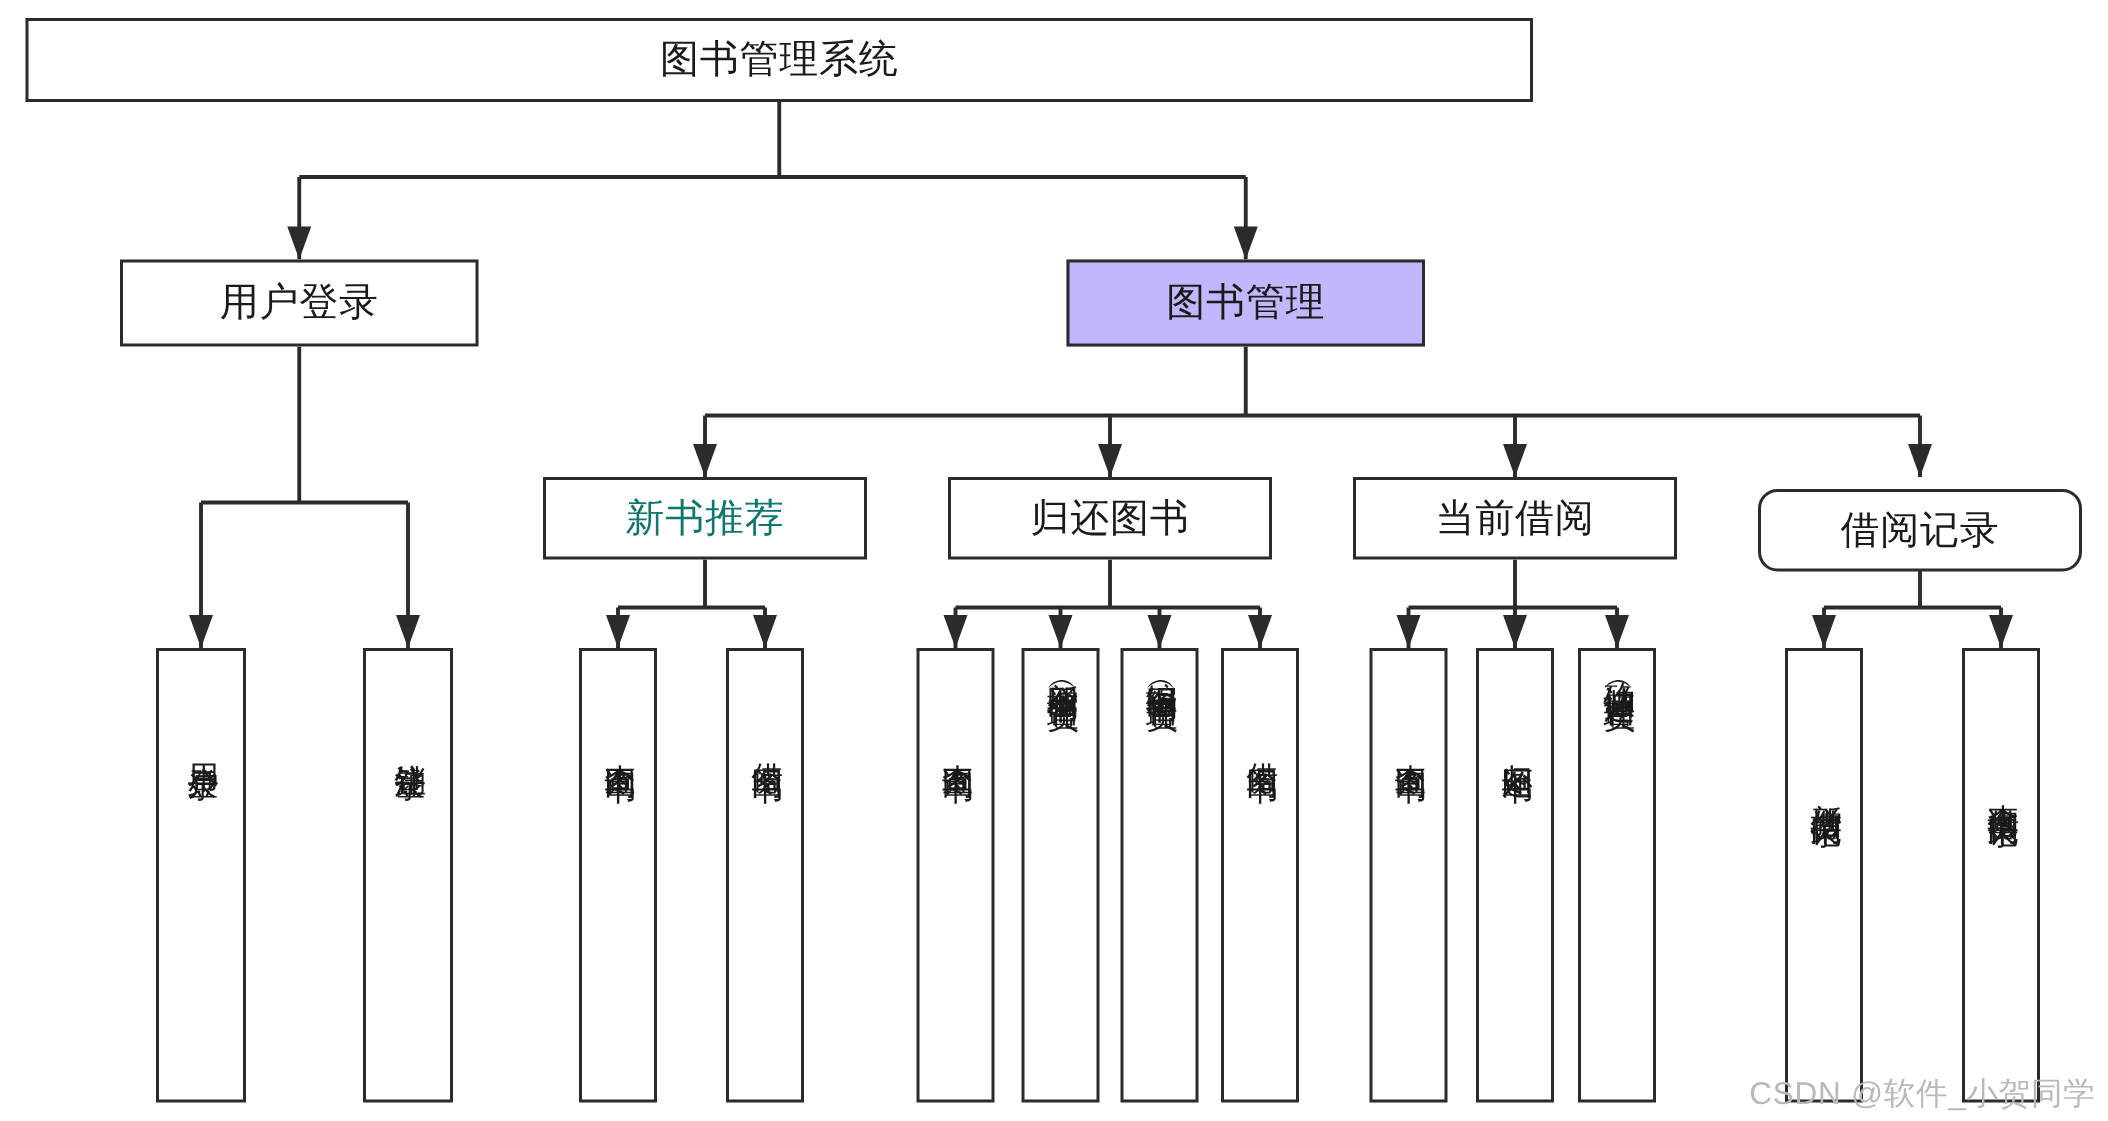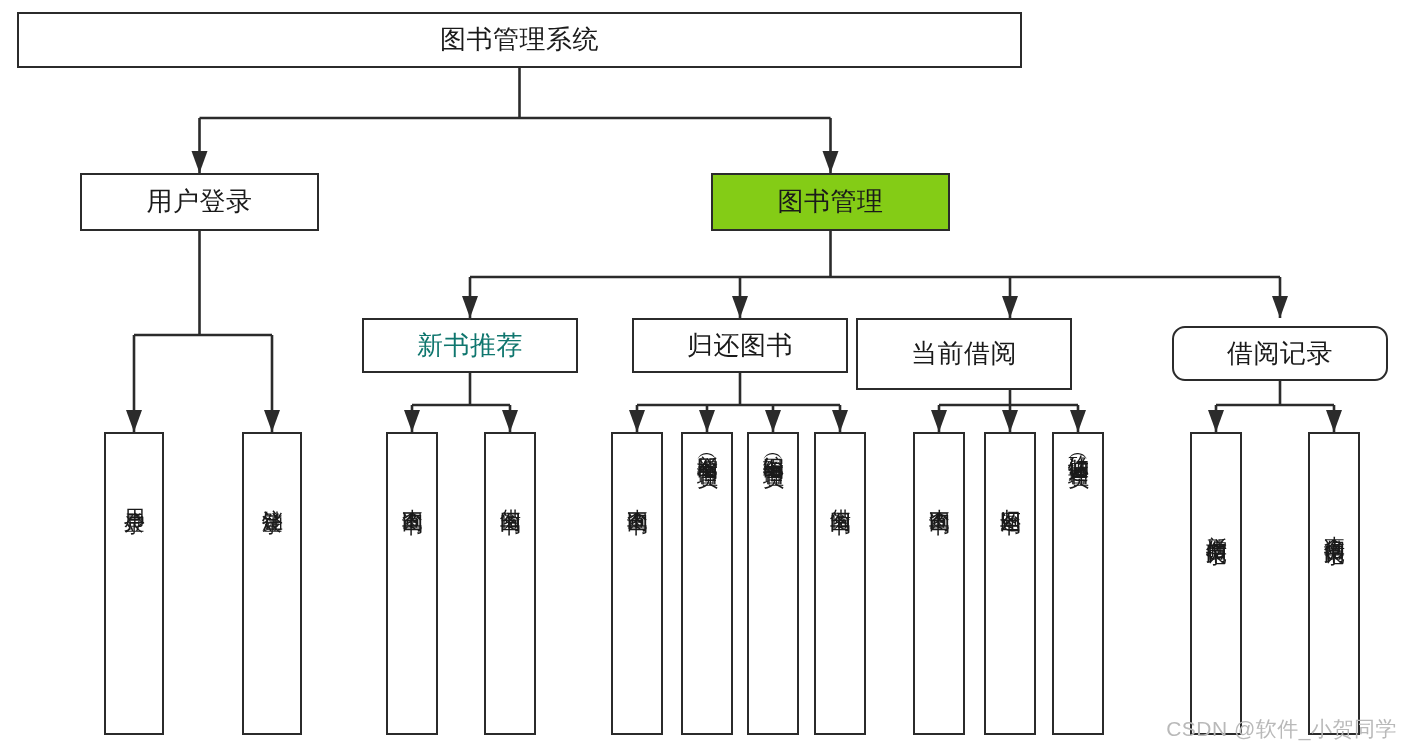--- a/index.html
+++ b/index.html
@@ -136,30 +136,30 @@
       <line x1="1334" y1="405" x2="1334" y2="432" stroke="#2b2b2b" stroke-width="2.6"></line>
       <path d="M 1326 410 L 1342 410 L 1334 432 Z" fill="#2b2b2b"></path>
     </svg>
   <div id="boxes">
       <div class="node-box" style="left: 17px; top: 12px; width: 1005px; height: 56px; border-color: rgb(43, 43, 43); background: rgb(255, 255, 255);">
         <span class="node-label-h" style="color: rgb(26, 26, 26);">图书管理系统</span>
       </div>
       <div class="node-box" style="left: 80px; top: 173px; width: 239px; height: 58px; border-color: rgb(43, 43, 43); background: rgb(255, 255, 255);">
         <span class="node-label-h" style="color: rgb(26, 26, 26);">用户登录</span>
       </div>
-      <div class="node-box" style="left: 711px; top: 173px; width: 239px; height: 58px; border-color: rgb(43, 43, 43); background: #84cc16;">
+      <div class="node-box" style="left: 711px; top: 173px; width: 239px; height: 58px; border-color: rgb(43, 43, 43); background: #c4b5fd;">
         <span class="node-label-h" style="color: rgb(26, 26, 26);">图书管理</span>
       </div>
       <div class="node-box" style="left: 362px; top: 318px; width: 216px; height: 55px; border-color: rgb(43, 43, 43); background: rgb(255, 255, 255);">
         <span class="node-label-h" style="color: #0f766e;">新书推荐</span>
       </div>
       <div class="node-box" style="left: 632px; top: 318px; width: 216px; height: 55px; border-color: rgb(43, 43, 43); background: rgb(255, 255, 255);">
         <span class="node-label-h" style="color: rgb(26, 26, 26);">归还图书</span>
       </div>
-      <div class="node-box" style="left: 856px; top: 318px; width: 216px; height: 72px; border-color: rgb(43, 43, 43); background: rgb(255, 255, 255);">
+      <div class="node-box" style="left: 902px; top: 318px; width: 216px; height: 55px; border-color: rgb(43, 43, 43); background: rgb(255, 255, 255);">
         <span class="node-label-h" style="color: rgb(26, 26, 26);">当前借阅</span>
       </div>
       <div class="node-box" style="left: 1172px; top: 326px; width: 216px; height: 55px; border-color: rgb(43, 43, 43); background: rgb(255, 255, 255); border-radius: 13px;">
         <span class="node-label-h" style="color: rgb(26, 26, 26);">借阅记录</span>
       </div>
       <div class="node-box vertical pad-mid" style="left: 104px; top: 432px; width: 60px; height: 303px; border-color: rgb(43, 43, 43); background: rgb(255, 255, 255);">
         <span class="node-label-v" style="color: rgb(26, 26, 26);">用户登录</span>
       </div>
       <div class="node-box vertical pad-mid" style="left: 242px; top: 432px; width: 60px; height: 303px; border-color: rgb(43, 43, 43); background: rgb(255, 255, 255);">
         <span class="node-label-v" style="color: rgb(26, 26, 26);">注销登录</span>

